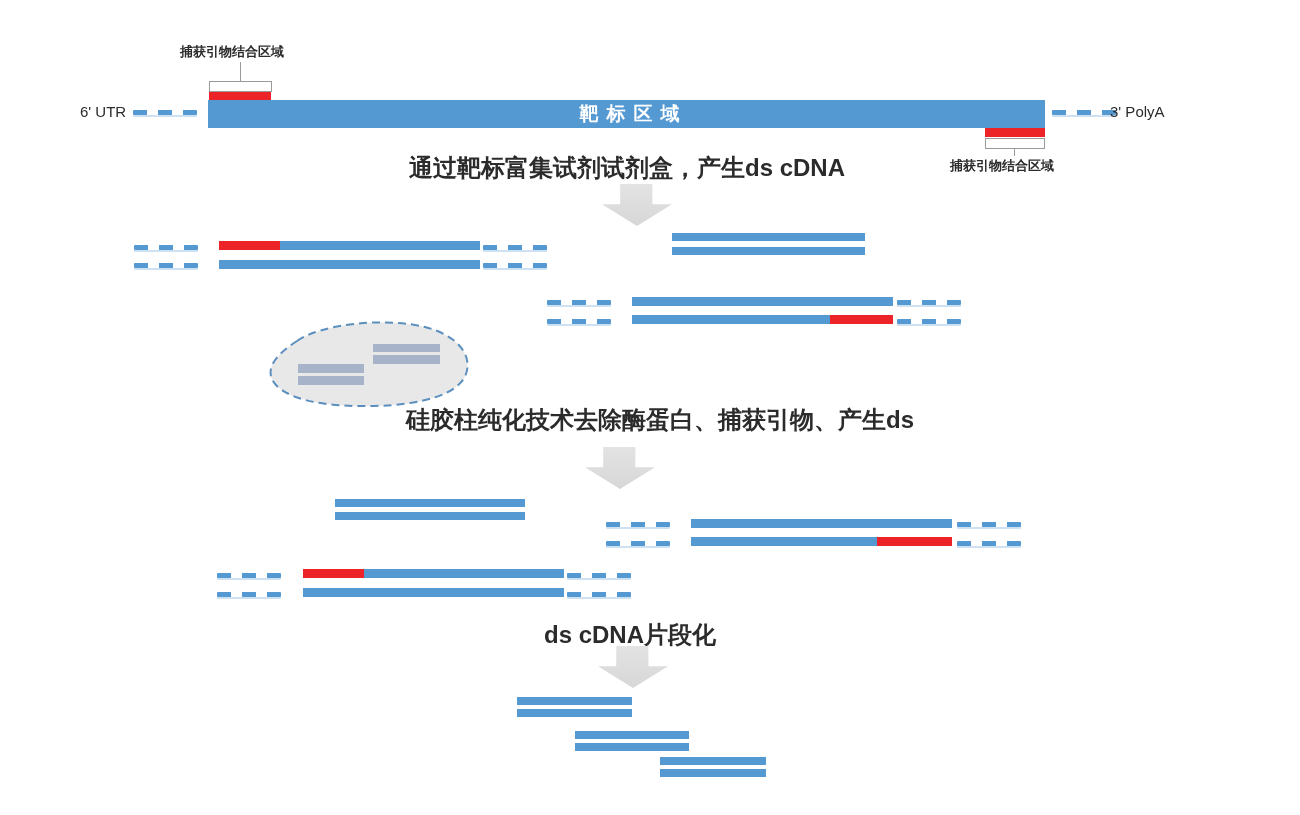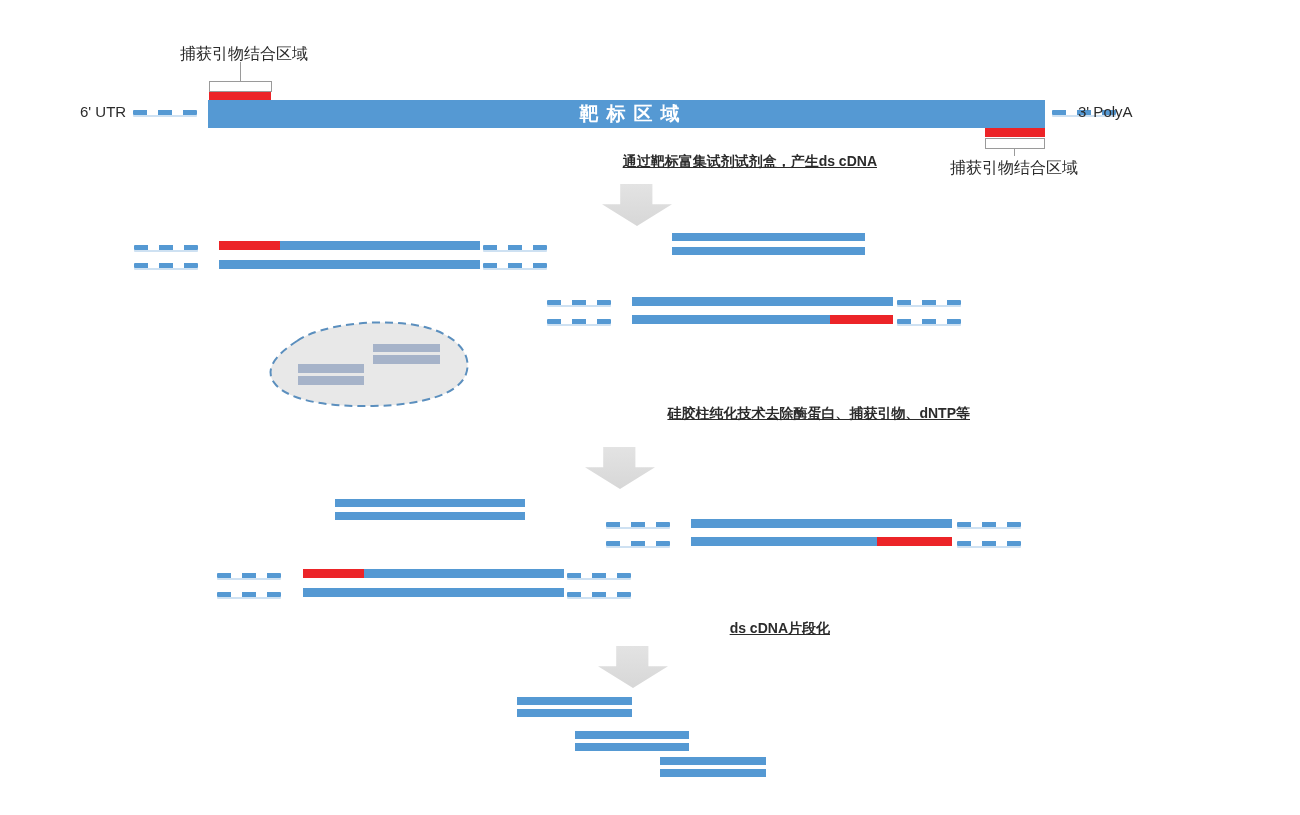--- a/index.html
+++ b/index.html
@@ -7,29 +7,29 @@
     position:relative;
     width:1300px;height:815px;
     background:#ffffff;
     font-family:"Liberation Sans","DejaVu Sans",sans-serif;
     overflow:hidden;
   }
   .abs{position:absolute;}
 
   
   .small-label{
-    font-size:16px;font-weight:normal;color:var(--text-dark);
+    font-size:13px;font-weight:bold;color:var(--text-dark);
     white-space:nowrap;line-height:1.2;
   }
   .end-label{
     font-size:15px;color:var(--text-dark);white-space:nowrap;line-height:1.2;
   }
   .step-label{
-    font-size:14px;font-weight:bold;color:var(--text-dark);
-    text-align:right;white-space:nowrap;line-height:1.25;text-decoration:underline;
+    font-size:24px;font-weight:bold;color:var(--text-dark);
+    text-align:center;white-space:nowrap;line-height:1.25;
   }
   .target-text{
     position:absolute;inset:0;display:flex;align-items:center;justify-content:center;
     color:#ffffff;font-size:19px;font-weight:bold;letter-spacing:8px;padding-left:14px;
   }
 
   
   .main-bar{background:var(--blue);}
   .bar{height:9px;background:var(--blue);}
   .bar.h8{height:8px;}
@@ -68,21 +68,21 @@
   <div class="abs redbar" style="left:209px;top:92px;width:62px;height:8px;"></div>
 
   <div class="abs end-label" style="left:80px;top:103px;">6' UTR</div>
   <div class="abs dashes" style="left:133px;top:110px;"></div>
 
   <div class="abs main-bar" style="left:208px;top:100px;width:837px;height:28px;">
     <div class="target-text">靶标区域</div>
   </div>
 
   <div class="abs dashes" style="left:1052px;top:110px;"></div>
-  <div class="abs end-label" style="left:1078px;top:103px;">3' PolyA</div>
+  <div class="abs end-label" style="left:1110px;top:103px;">3' PolyA</div>
 
   <div class="abs redbar" style="left:985px;top:128px;width:60px;height:9px;"></div>
   <div class="abs callout-box" style="left:985px;top:138px;width:58px;height:9px;"></div>
   <div class="abs leader" style="left:1014px;top:148px;height:8px;"></div>
   <div class="abs small-label" style="left:950px;top:158px;">捕获引物结合区域</div>
 
   <div class="abs step-label" style="left:377px;top:153px;width:500px;">通过靶标富集试剂试剂盒，产生ds cDNA</div>
   <div class="abs arrow-down" style="left:602px;top:184px;"></div>
 
   <div class="abs dashes" style="left:134px;top:245px;"></div>
@@ -111,21 +111,21 @@
   <div class="abs dashes" style="left:897px;top:319px;"></div>
 
   <svg class="abs" style="left:263px;top:320px;" width="212" height="88" viewBox="0 0 212 88">
     <path d="M 34,21 C 58,4 122,-3 162,7 C 193,15 210,34 203,54 C 196,74 160,85 110,86 C 70,87 29,82 13,65 C 0,51 11,36 34,21 Z" style="fill:var(--blob-fill);stroke:var(--blob-border);stroke-width:2;stroke-dasharray:8 5;"></path>
   </svg>
   <div class="abs bar h8 muted-bar" style="left:373px;top:344px;width:67px;"></div>
   <div class="abs bar muted-bar" style="left:373px;top:355px;width:67px;"></div>
   <div class="abs bar muted-bar" style="left:298px;top:364px;width:66px;"></div>
   <div class="abs bar muted-bar" style="left:298px;top:376px;width:66px;"></div>
 
-  <div class="abs step-label" style="left:350px;top:405px;width:620px;">硅胶柱纯化技术去除酶蛋白、捕获引物、dNTP等</div>
+  <div class="abs step-label" style="left:350px;top:405px;width:620px;">硅胶柱纯化技术去除酶蛋白、捕获引物、产生ds</div>
   <div class="abs arrow-down" style="left:585px;top:447px;"></div>
 
   <div class="abs bar h8" style="left:335px;top:499px;width:190px;"></div>
   <div class="abs bar h8" style="left:335px;top:512px;width:190px;"></div>
 
   <div class="abs dashes" style="left:606px;top:522px;"></div>
   <div class="abs bar" style="left:691px;top:519px;width:261px;"></div>
   <div class="abs dashes" style="left:957px;top:522px;"></div>
 
   <div class="abs dashes" style="left:606px;top:541px;"></div>

